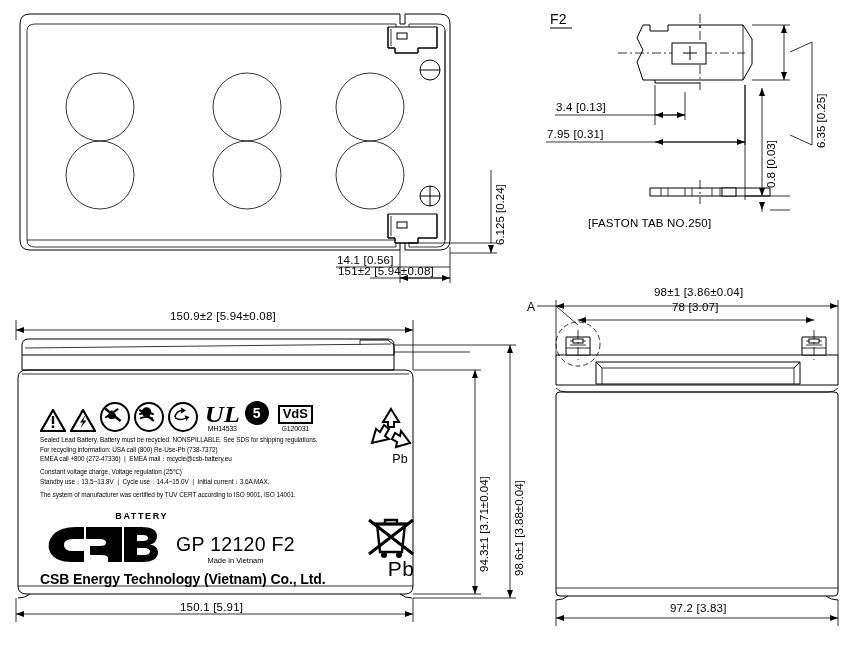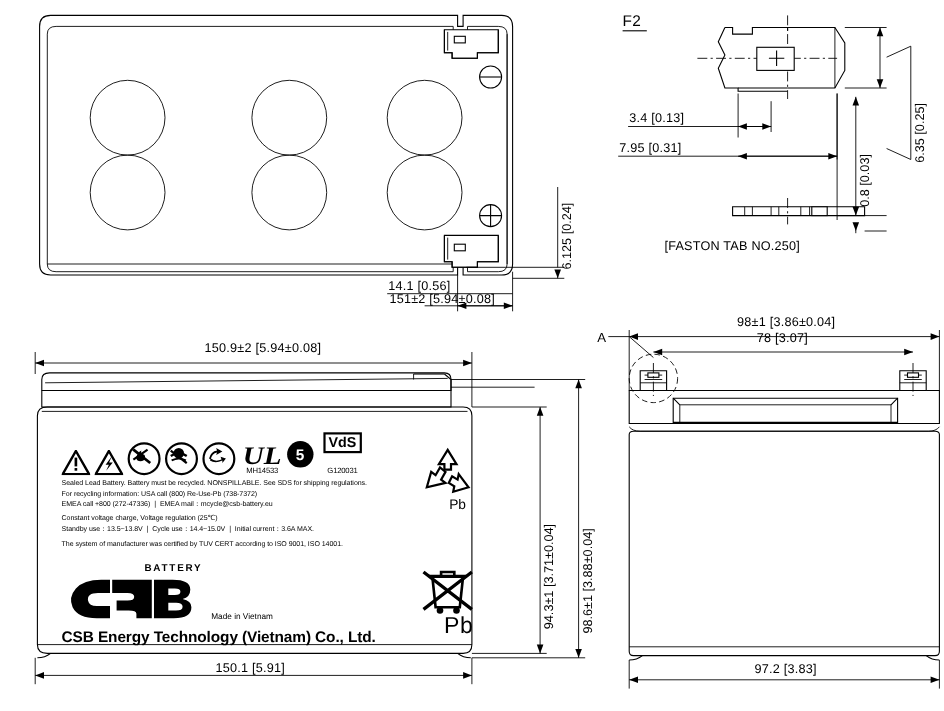--- a/index.html
+++ b/index.html
@@ -1,18 +1,18 @@
 <!DOCTYPE html>
 <html><head>
 <meta charset="utf-8">
 <style>
   html,body{margin:0;padding:0;background:#ffffff;}
   body{width:858px;height:646px;position:relative;overflow:hidden;
        font-family:"Liberation Sans","DejaVu Sans",sans-serif;color:#000;}
-  .stage{position:absolute;left:16px;top:0;width:680px;height:646px;}
+  .stage{position:absolute;left:0;top:0;width:680px;height:646px;}
   svg{display:block;}
   text{font-family:"Liberation Sans","DejaVu Sans",sans-serif;fill:#000;}
   .dimtxt{font-size:11.5px;letter-spacing:0.2px;}
   .ln{fill:none;stroke:#000;stroke-width:1;}
   .ln-thin{fill:none;stroke:#000;stroke-width:0.8;}
   .ln-dim{fill:none;stroke:#000;stroke-width:0.8;}
   .ln-dash{fill:none;stroke:#000;stroke-width:0.8;stroke-dasharray:5 3;}
   .ln-center{fill:none;stroke:#000;stroke-width:0.8;stroke-dasharray:9 3 2 3;}
   .solidfill{fill:#fff;stroke:#000;stroke-width:1;}
 
@@ -24,38 +24,38 @@
   .circ{width:26px;height:26px;border:2.5px solid #000;border-radius:50%;
         position:relative;overflow:hidden;background:#fff;}
   .ulmark{display:flex;flex-direction:column;align-items:center;}
   .ulglyph{font-size:23px;font-weight:bold;font-style:italic;line-height:0.85;
            font-family:"Liberation Serif","DejaVu Serif",serif;}
   .ulnum{font-size:7px;letter-spacing:-0.2px;margin-top:0px;}
   .rohs{display:flex;flex-direction:column;align-items:center;}
   .rohscirc{width:24px;height:24px;border-radius:50%;background:#000;color:#fff;
             display:flex;align-items:center;justify-content:center;
             font-size:14px;font-weight:bold;position:relative;}
-  .vds{display:flex;flex-direction:column;align-items:center;gap:12px;}
+  .vds{display:flex;flex-direction:column;align-items:center;}
   .vdsbox{border:2px solid #000;padding:0px 3px;font-size:13px;font-weight:bold;
           font-family:"Liberation Sans",sans-serif;line-height:1.15;}
   .vdsnum{font-size:7px;margin-top:1px;letter-spacing:-0.2px;}
 
   .fineprint{font-size:6.4px;line-height:1.52;margin-top:3px;letter-spacing:-0.05px;}
   .fineprint p{margin:0;}
   .fp-gap{margin-top:3px !important;}
 
   
   .logorow{display:flex;align-items:flex-end;margin-top:12px;}
   .csbwrap{position:relative;width:128px;text-align:right;}
   .battery-w{font-size:9px;font-weight:bold;letter-spacing:1.6px;
              margin-left:44px;margin-bottom:-2px;}
   .csb-svg{display:block;}
   .modelwrap{margin-left:8px;padding-bottom:2px;}
   .model{font-size:19.5px;line-height:1.08;letter-spacing:0.3px;}
-  .madein{font-size:7.5px;margin-top:1px;}
+  .madein{font-size:7.5px;margin-top:1px;text-align:center;}
   .company{font-size:14px;font-weight:bold;margin-top:4px;letter-spacing:-0.1px;}
 
   
   .pbblock{position:absolute;left:365px;top:405px;width:70px;text-align:center;}
   .pbblock2{position:absolute;left:363px;top:512px;width:76px;text-align:center;}
   .pbtxt{font-size:12.5px;margin-top:-1px;}
   .pbtxt-lg{font-size:21px;margin-top:-3px;letter-spacing:0.5px;}
 
   .rotlbl{position:absolute;transform-origin:0 0;white-space:nowrap;font-size:11.5px;}
 </style>
@@ -410,20 +410,21 @@
         <path d="M46 8 L46 20 L60 20 Q66 20 66 23.5 Q66 27 60 27 L50 27 L50 36
                  L61 36 Q68 36 68 39 L68 43 L82 43 L82 8 Z" fill="#000"></path>
         <path d="M84 8 L84 43 L102 43 Q118 43 118 33 Q118 27 110 25.5
                  Q117 24 117 17 Q117 8 101 8 Z
                  M97 16 L103 16 Q108 16 108 19 Q108 22 103 22 L97 22 Z
                  M97 29 L104 29 Q110 29 110 32.5 Q110 36 104 36 L97 36 Z" fill="#000"></path>
         <path d="M46 22 L62 22 L62 25 L46 25 Z" fill="#fff"></path>
       </svg>
     </div>
     <div class="modelwrap">
+      <div class="model">GP 12120 F2</div>
       <div class="madein">Made in Vietnam</div>
     </div>
   </div>
 
   <div class="company">CSB Energy Technology (Vietnam) Co., Ltd.</div>
 </div>
 
 <div class="pbblock">
   <svg width="52" height="48" viewBox="0 0 52 48">
     <path d="M26 4 L34 17 L29 17 L29 22 L23 22 L23 17 L18 17 Z" fill="none" stroke="#000" stroke-width="2"></path>

